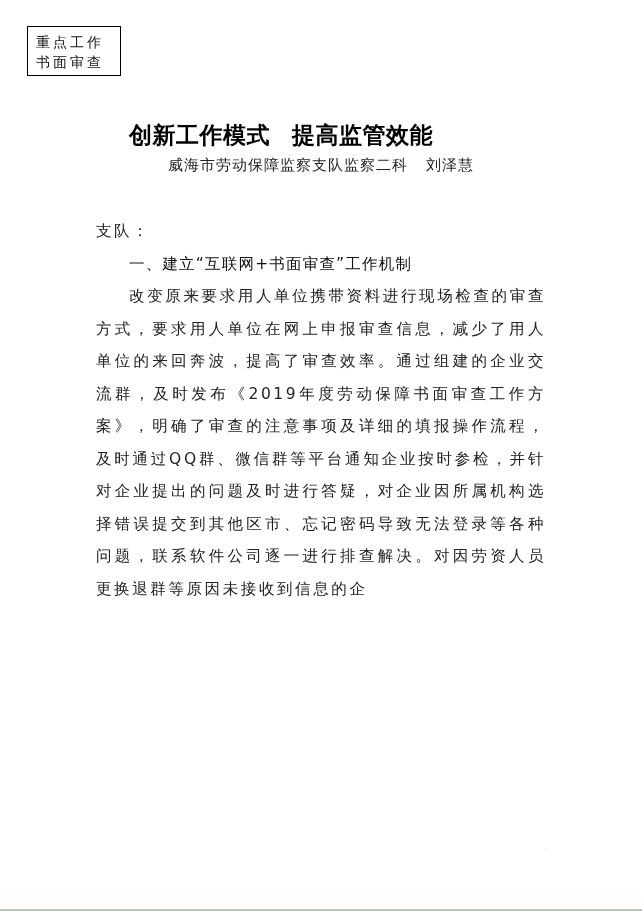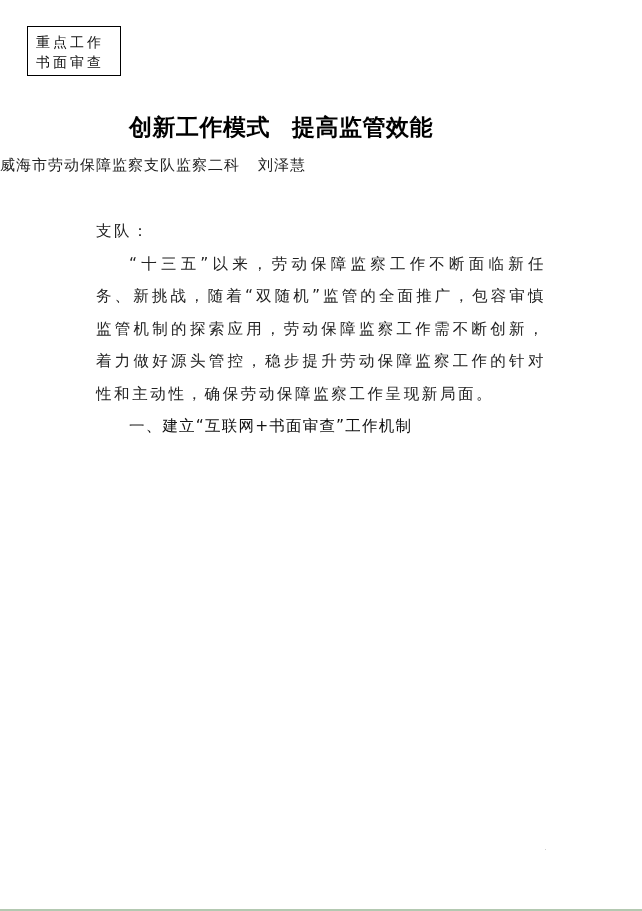--- a/index.html
+++ b/index.html
@@ -43,35 +43,36 @@
       font-size: 14px;
       line-height: 20px;
       letter-spacing: 3px;
       color: #111;
     }
     .tag-line { display: block; white-space: nowrap; }
     .title {
       position: absolute;
       left: 0;
       width: 562px;
-      top: 112px;
+      top: 120px;
       text-align: center;
       font-family: "DejaVu Serif", "Liberation Serif", serif;
       font-weight: bold;
       font-size: 23px;
       line-height: 30px;
       color: #000;
       letter-spacing: 0.5px;
     }
     .title .gap { display: inline-block; width: 22px; }
     .byline {
       position: absolute;
       left: 0;
       width: 642px;
       top: 154px;
+      text-align: center;
       font-family: "DejaVu Sans", "Liberation Sans", sans-serif;
       font-size: 15px;
       line-height: 22px;
       letter-spacing: 1px;
       color: #222;
     }
     .byline .gap { display: inline-block; width: 18px; }
     .body-text {
       position: absolute;
       left: 96px;
@@ -120,20 +121,20 @@
   <div class="title">
     <span>创新工作模式</span><span class="gap"></span><span>提高监管效能</span>
   </div>
 
   <div class="byline">
     <span>威海市劳动保障监察支队监察二科</span><span class="gap"></span><span>刘泽慧</span>
   </div>
 
   <div class="body-text">
     <p>支队：</p>
-    <p class="indent">“十三五”以来，劳动保障监察工作不断面临新任务、新挑战，随着“双随机”监管的全面推广，包容审慎监管机制的探索应用，劳动保障监察工作需不断创新，着力做好源头管控，稳步提升劳动保障监察工作的针对性和主动性，确保劳动保障监察工作呈现新局面。</p>
     <p class="heading">一、建立“互联网+书面审查”工作机制</p>
+    <p class="indent">改变原来要求用人单位携带资料进行现场检查的审查方式，要求用人单位在网上申报审查信息，减少了用人单位的来回奔波，提高了审查效率。通过组建的企业交流群，及时发布《2019年度劳动保障书面审查工作方案》，明确了审查的注意事项及详细的填报操作流程，及时通过QQ群、微信群等平台通知企业按时参检，并针对企业提出的问题及时进行答疑，对企业因所属机构选择错误提交到其他区市、忘记密码导致无法登录等各种问题，联系软件公司逐一进行排查解决。对因劳资人员更换退群等原因未接收到信息的企</p>
   </div>
 
   <div class="stray-dot"></div>
 </div>
 
 <div class="bottom-strip"></div>
 
 </body></html>

